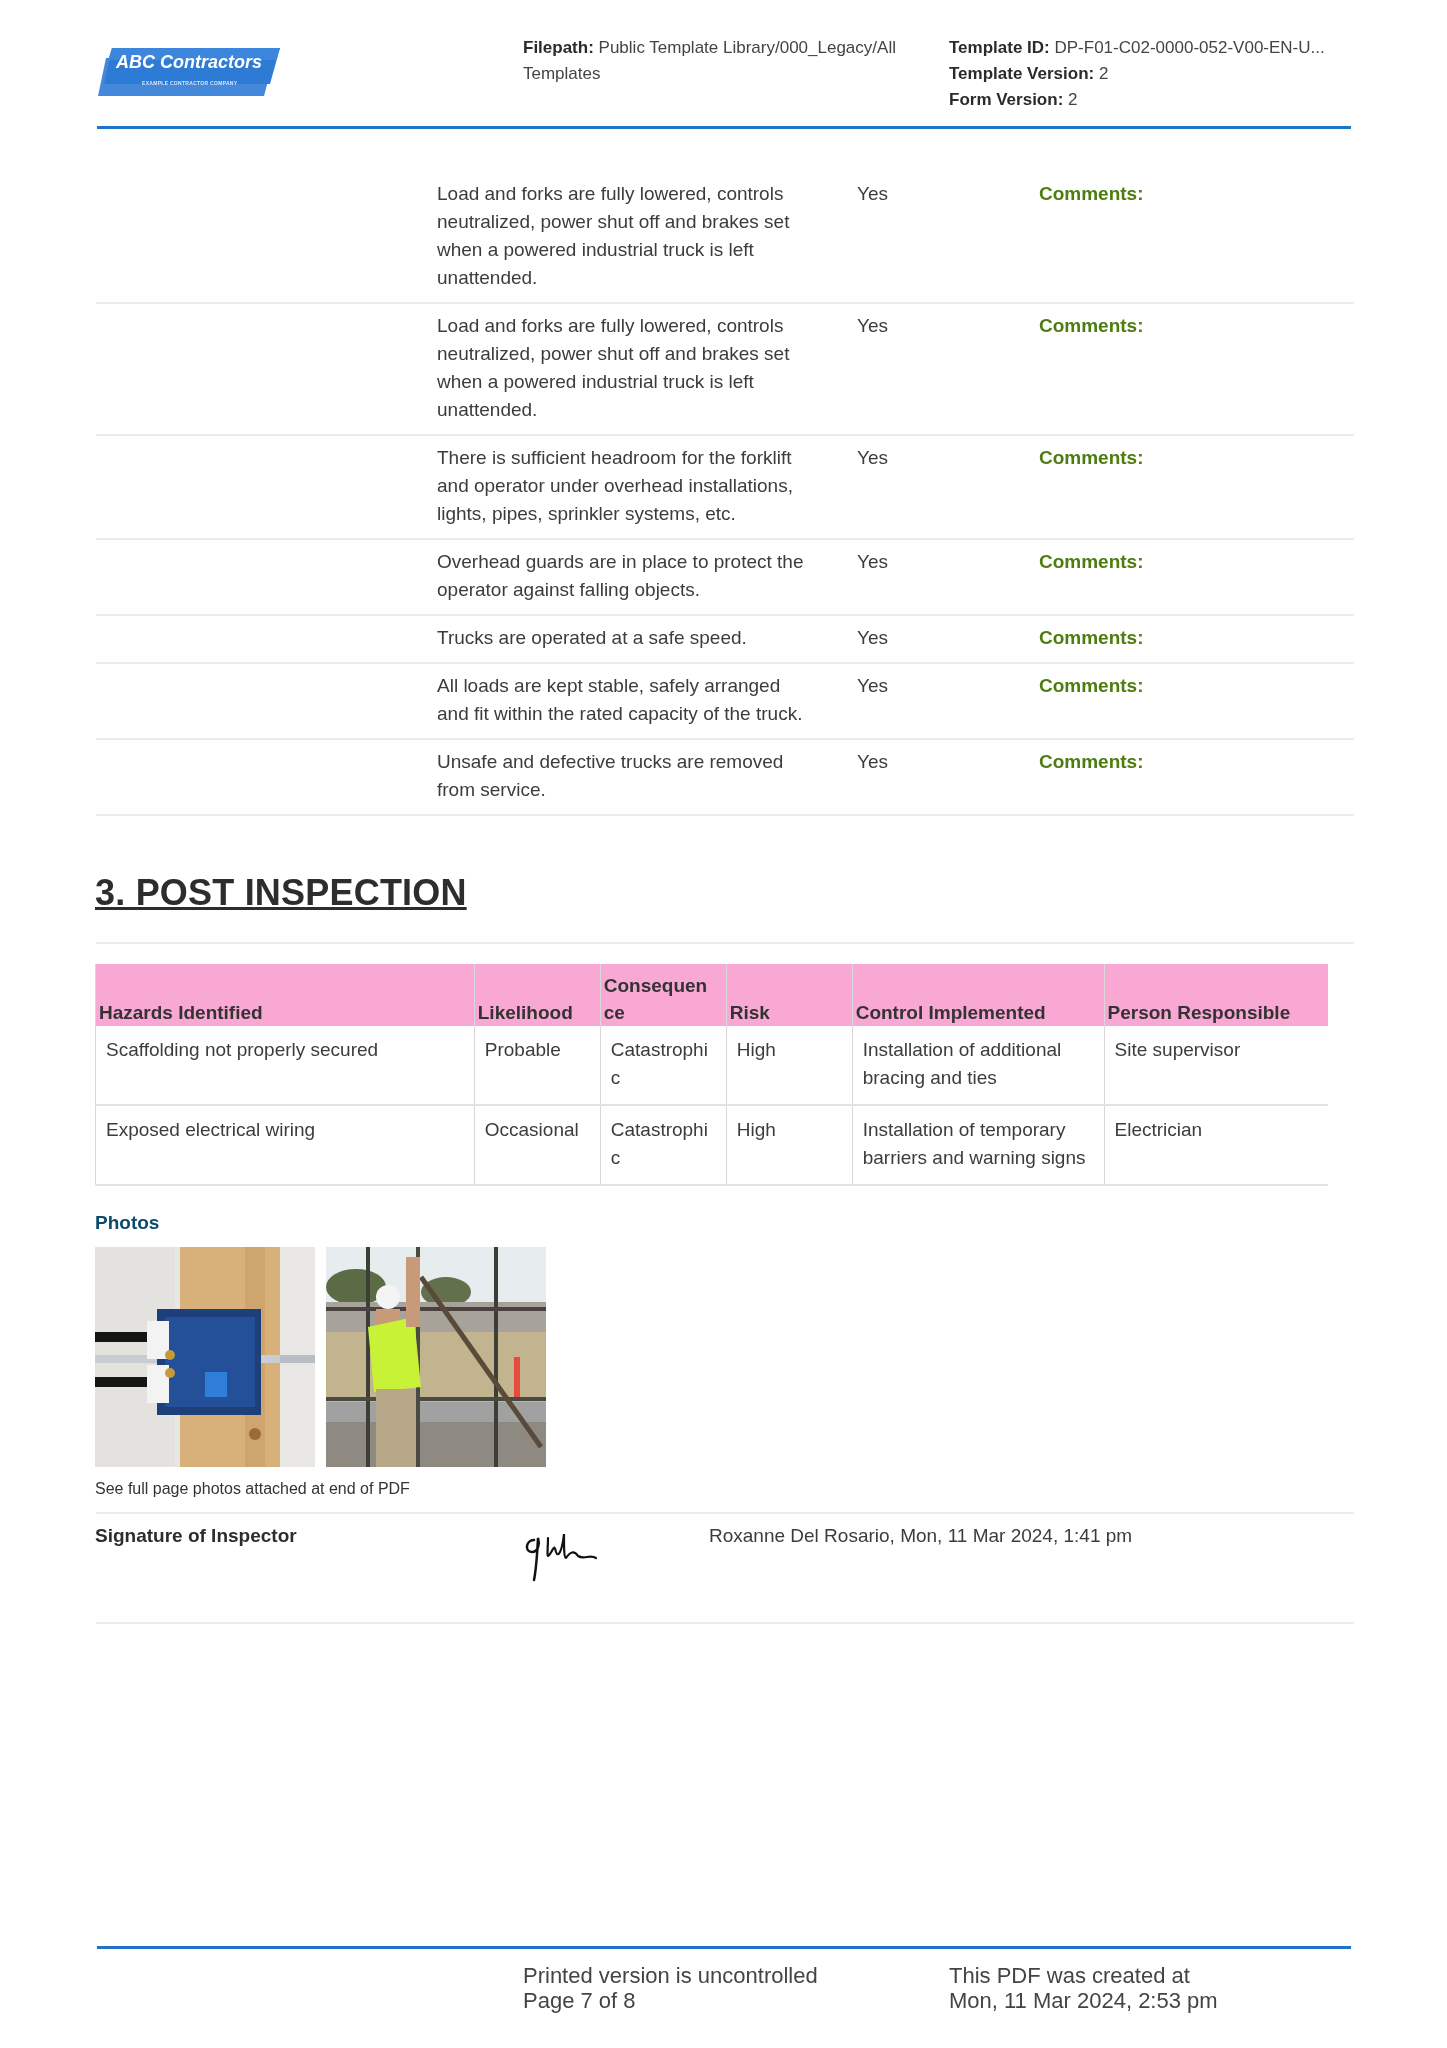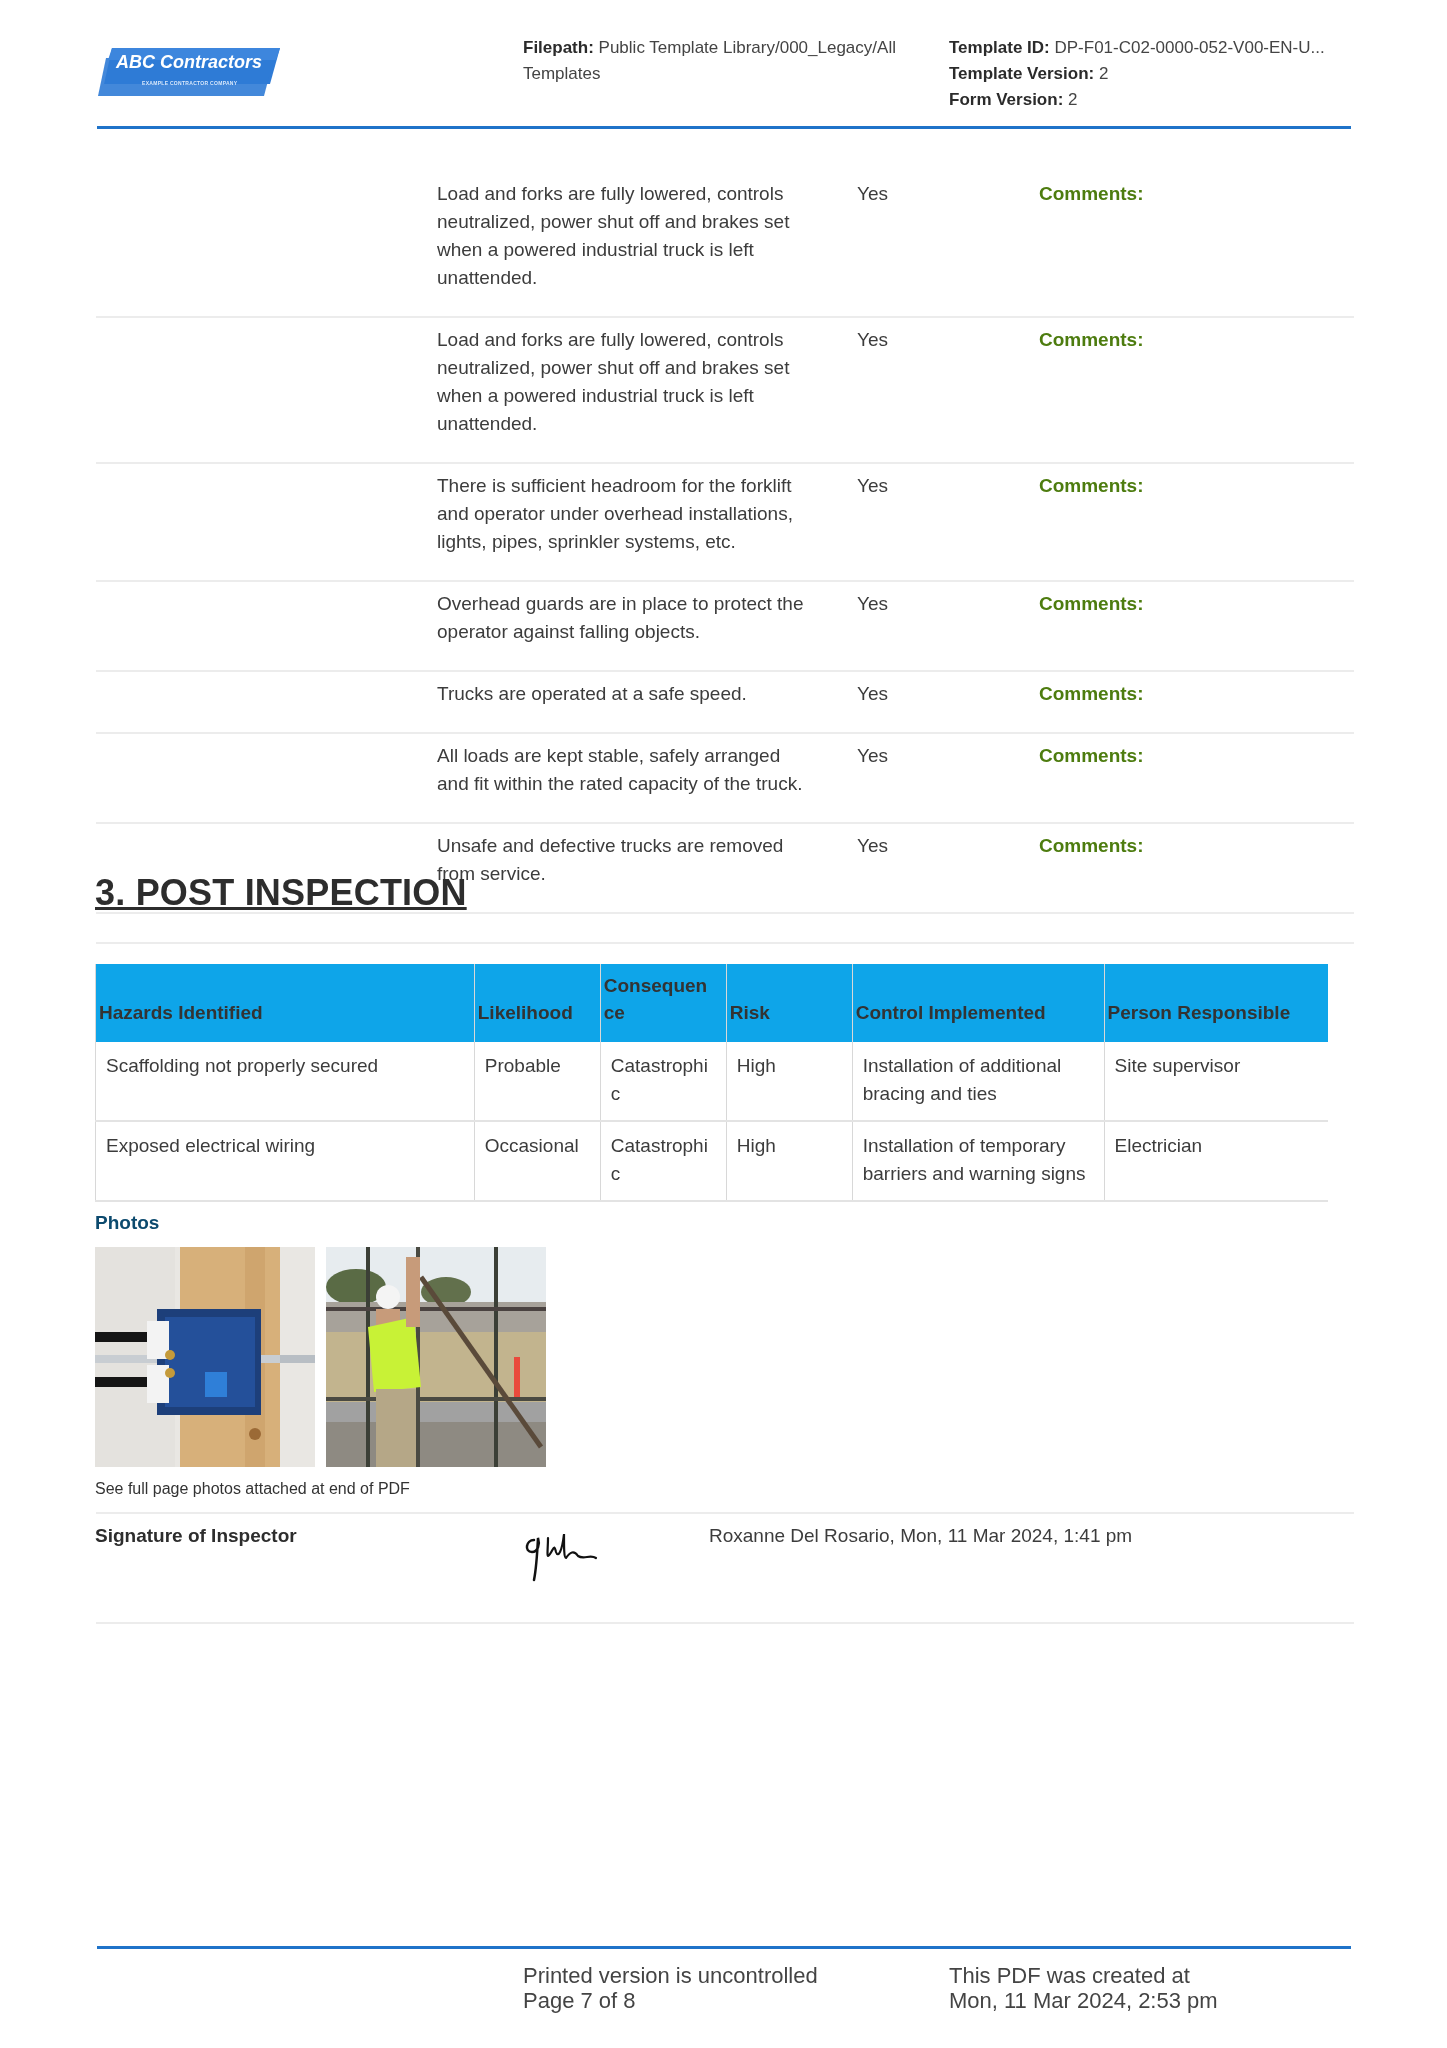--- a/index.html
+++ b/index.html
@@ -13,34 +13,34 @@
   
   .logo { left: 98px; top: 46px; width: 182px; height: 52px; }
   .hdr-col { font-size: 17px; line-height: 26px; color: #444; }
   .hdr-col b { color: #2b2b2b; font-weight: bold; }
   .hdr-file { left: 523px; top: 35px; width: 400px; }
   .hdr-tpl { left: 949px; top: 35px; width: 410px; white-space: nowrap; }
   .rule-blue { left: 97px; width: 1254px; height: 3px; background: #1f73c9; }
 
   
   .checklist { left: 96px; top: 172px; width: 1258px; }
-  .check-row { position: relative; border-bottom: 2px solid #ececec; padding: 8px 0 24px 0; }
+  .check-row { position: relative; border-bottom: 2px solid #ececec; padding: 8px 0 10px 0; }
   .check-q { margin-left: 341px; width: 380px; font-size: 19px; line-height: 28px; color: #3c3c3c; }
   .check-ans { position: absolute; left: 761px; top: 8px; font-size: 19px; line-height: 28px; color: #3c3c3c; }
   .check-com { position: absolute; left: 943px; top: 8px; font-size: 19px; line-height: 28px; font-weight: bold; color: #4d7c0f; }
 
   
   .section-title { left: 95px; top: 872px; font-size: 36px; font-weight: bold; color: #2d2d2d; letter-spacing: 0.2px; text-decoration: underline; }
   .section-rule { left: 96px; top: 942px; width: 1258px; height: 2px; background: #ececec; }
 
   
   .haz-table { left: 95px; top: 964px; width: 1233px; border-collapse: collapse; font-size: 19px; }
   .haz-table th {
-    background: #0ea5e9; text-align: left; vertical-align: bottom; font-weight: bold; color: #333;
-    padding: 8px 3px 16px 3px; line-height: 27px; border-right: 1px solid #d8d8d8;
+    background: #f9a8d4; text-align: left; vertical-align: bottom; font-weight: bold; color: #333;
+    padding: 8px 3px 0 3px; line-height: 27px; border-right: 1px solid #d8d8d8;
   }
   .haz-table td {
     vertical-align: top; padding: 10px 10px 12px 10px; line-height: 28px; color: #3c3c3c;
     border-right: 1px solid #d8d8d8; border-bottom: 2px solid #e3e3e3;
   }
   .haz-table tr td:first-child, .haz-table tr th:first-child { border-left: 1px solid #d8d8d8; }
   .haz-table tr th:last-child, .haz-table tr td:last-child { border-right: none; }
   .haz-table tbody tr { height: 76px; }
 
   

